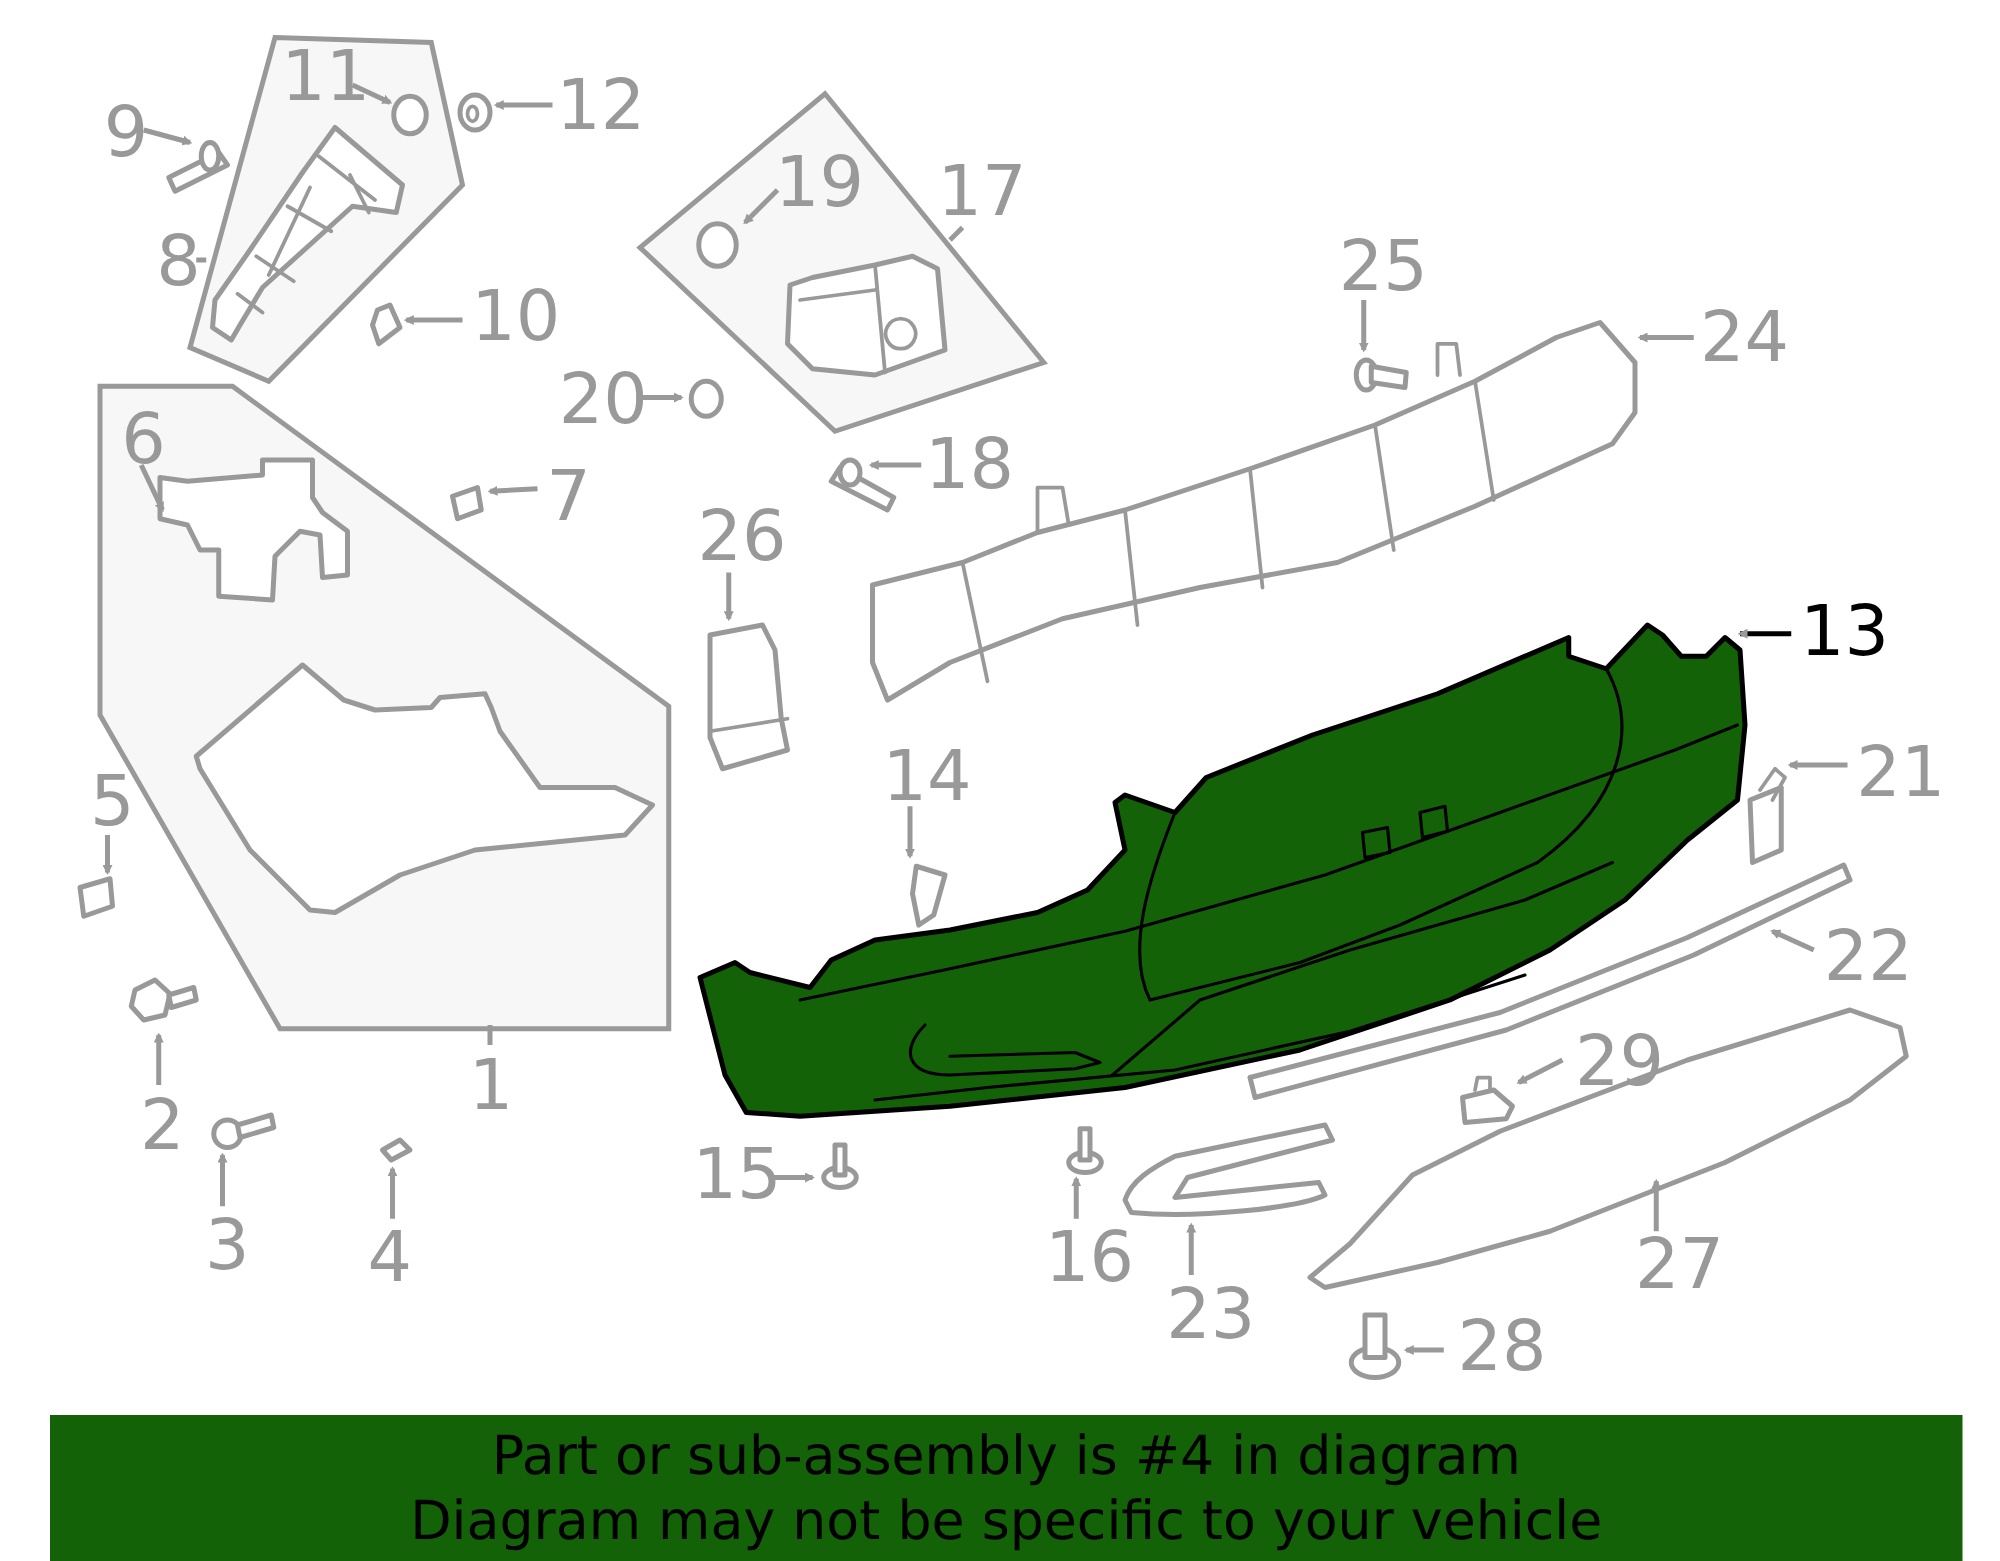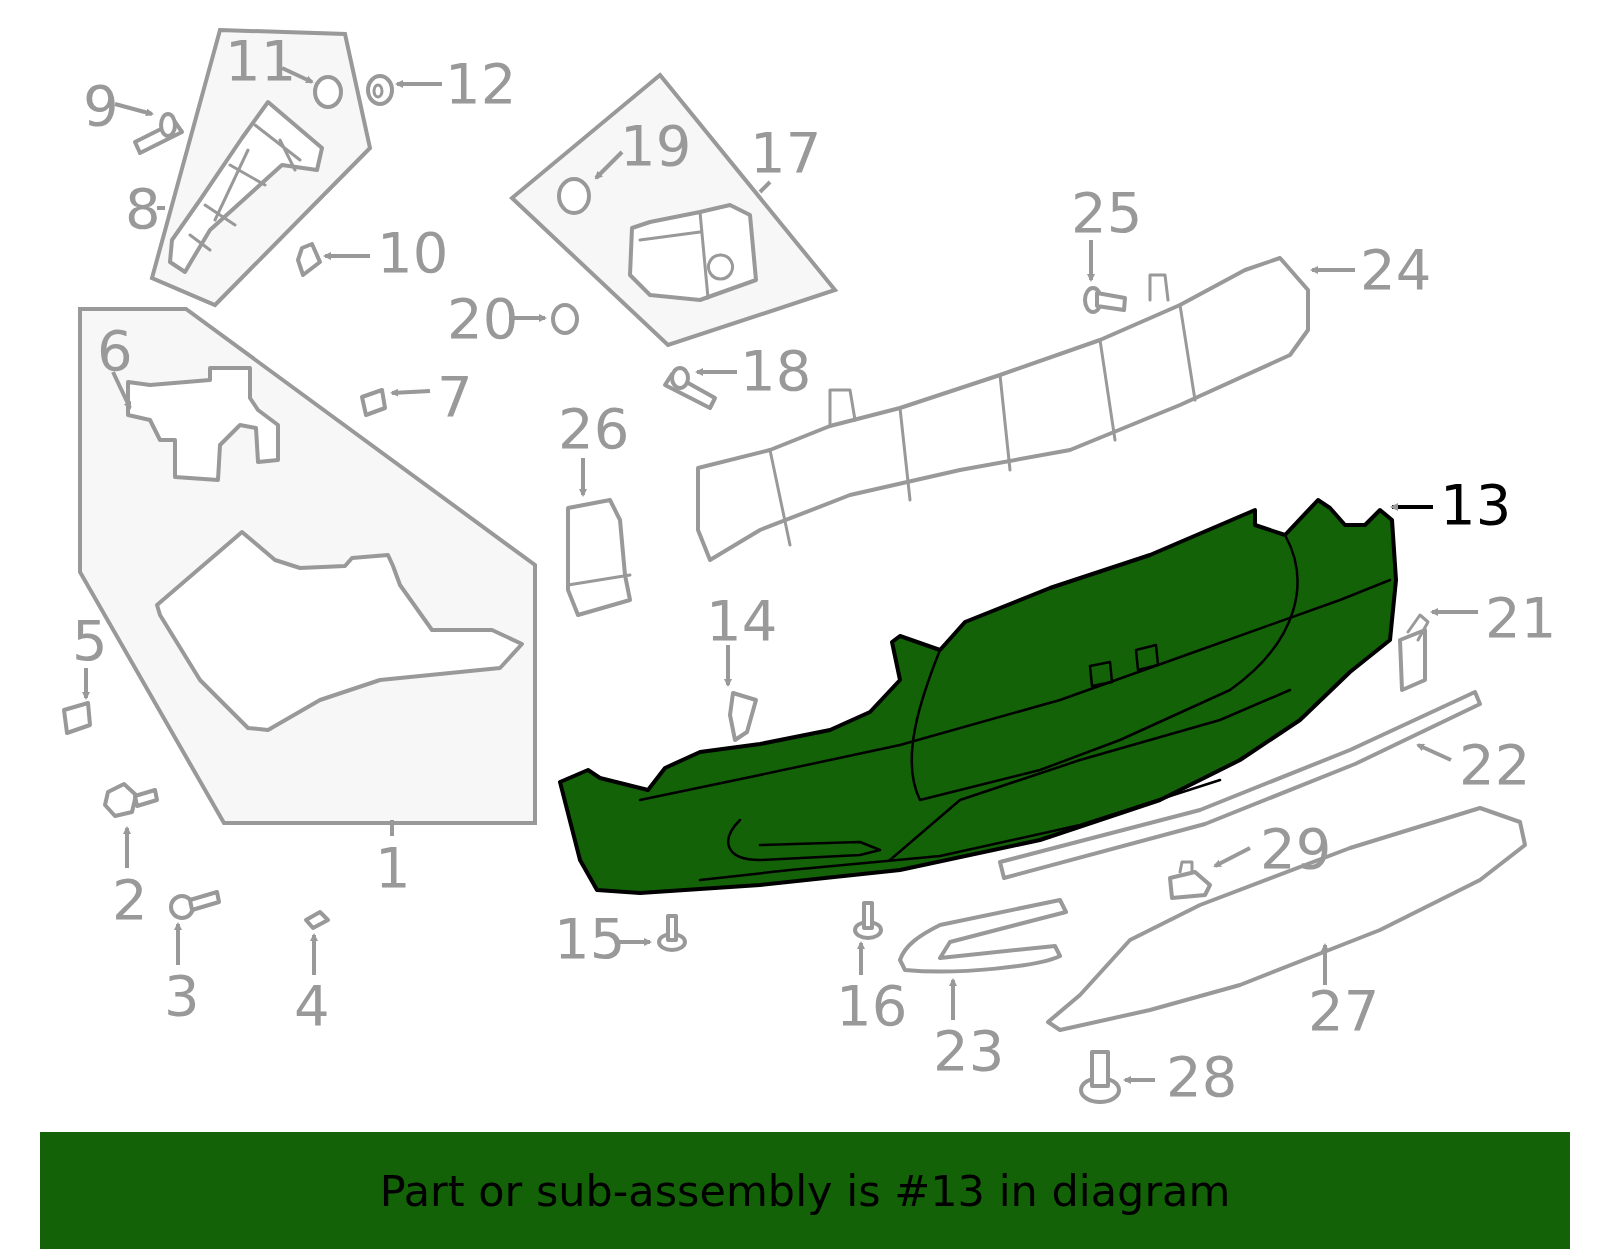--- a/index.html
+++ b/index.html
@@ -211,14 +211,15 @@
     <text class="lbl" x="1360" y="289">24</text>
     <text class="lbl" x="1071" y="232">25</text>
     <text class="lbl" x="558" y="448">26</text>
     <text class="lbl" x="1308" y="1030">27</text>
     <text class="lbl" x="1166" y="1096">28</text>
     <text class="lbl" x="1260" y="868">29</text>
   </g>
 </svg>
 
 <div id="banner">
-  <span>Part or sub-assembly is #13 in diagram</span>
+  <span>Part or sub-assembly is #4 in diagram</span>
+  <span>Diagram may not be specific to your vehicle</span>
 </div>
 
 </body></html>

